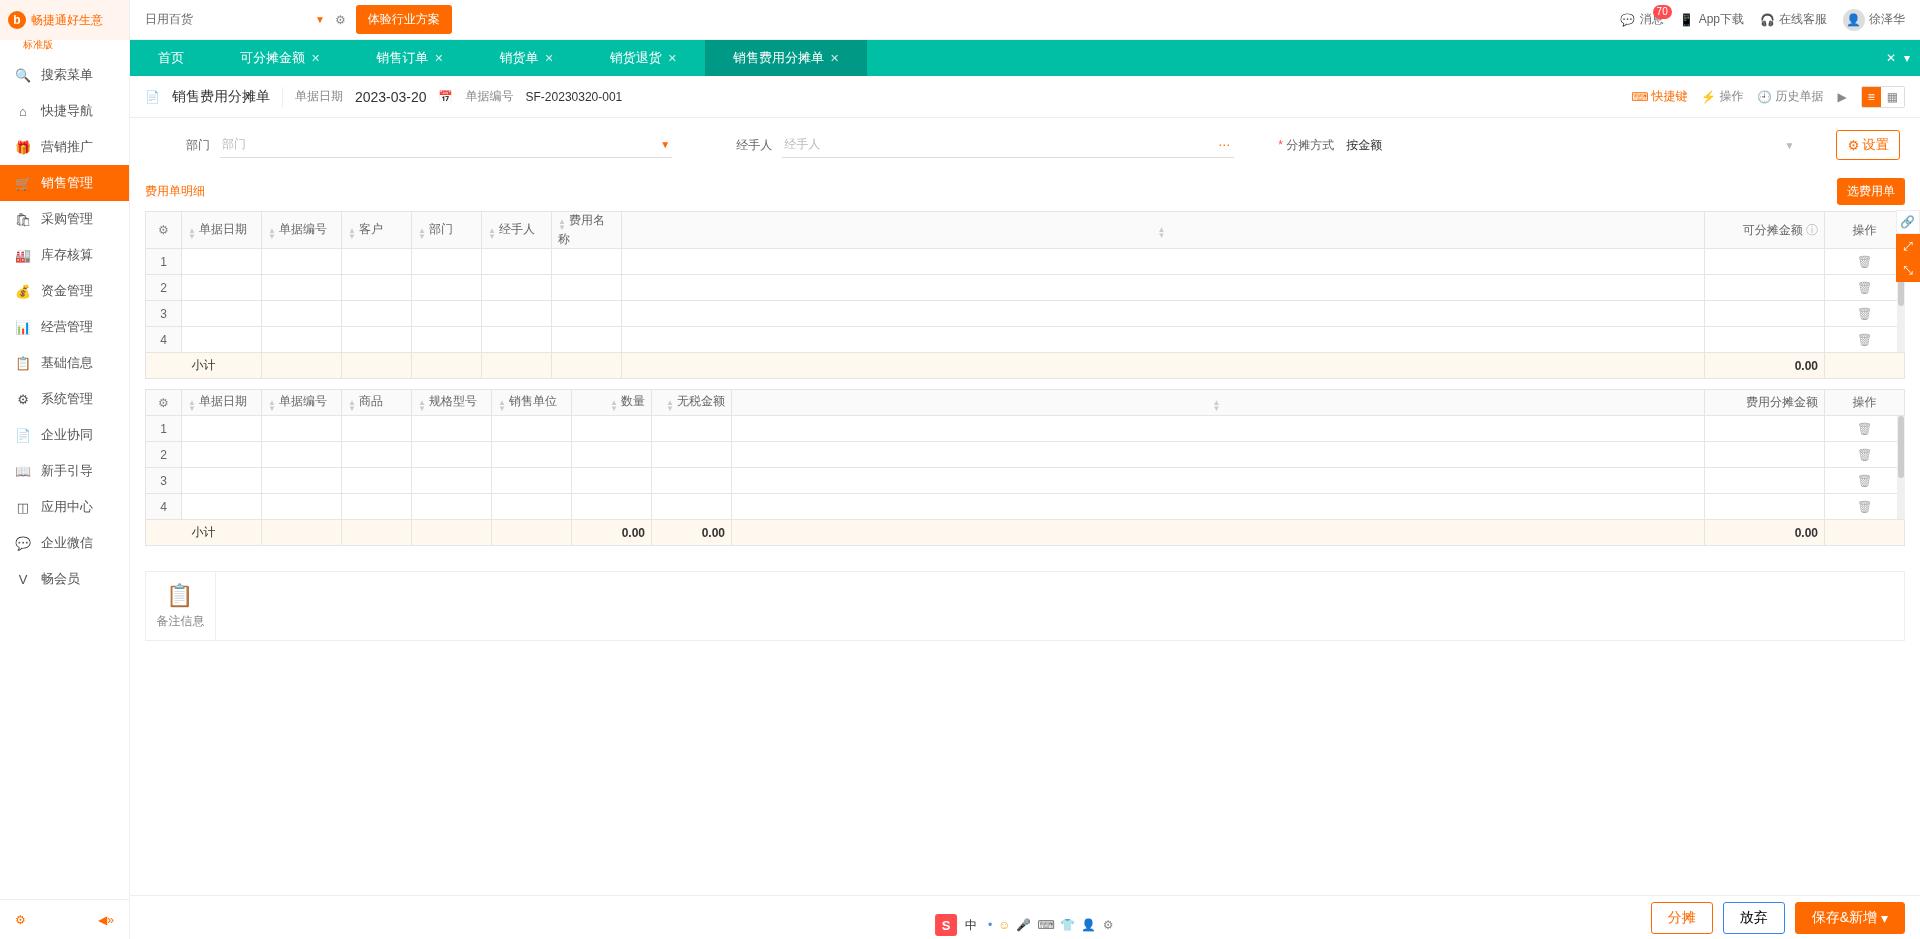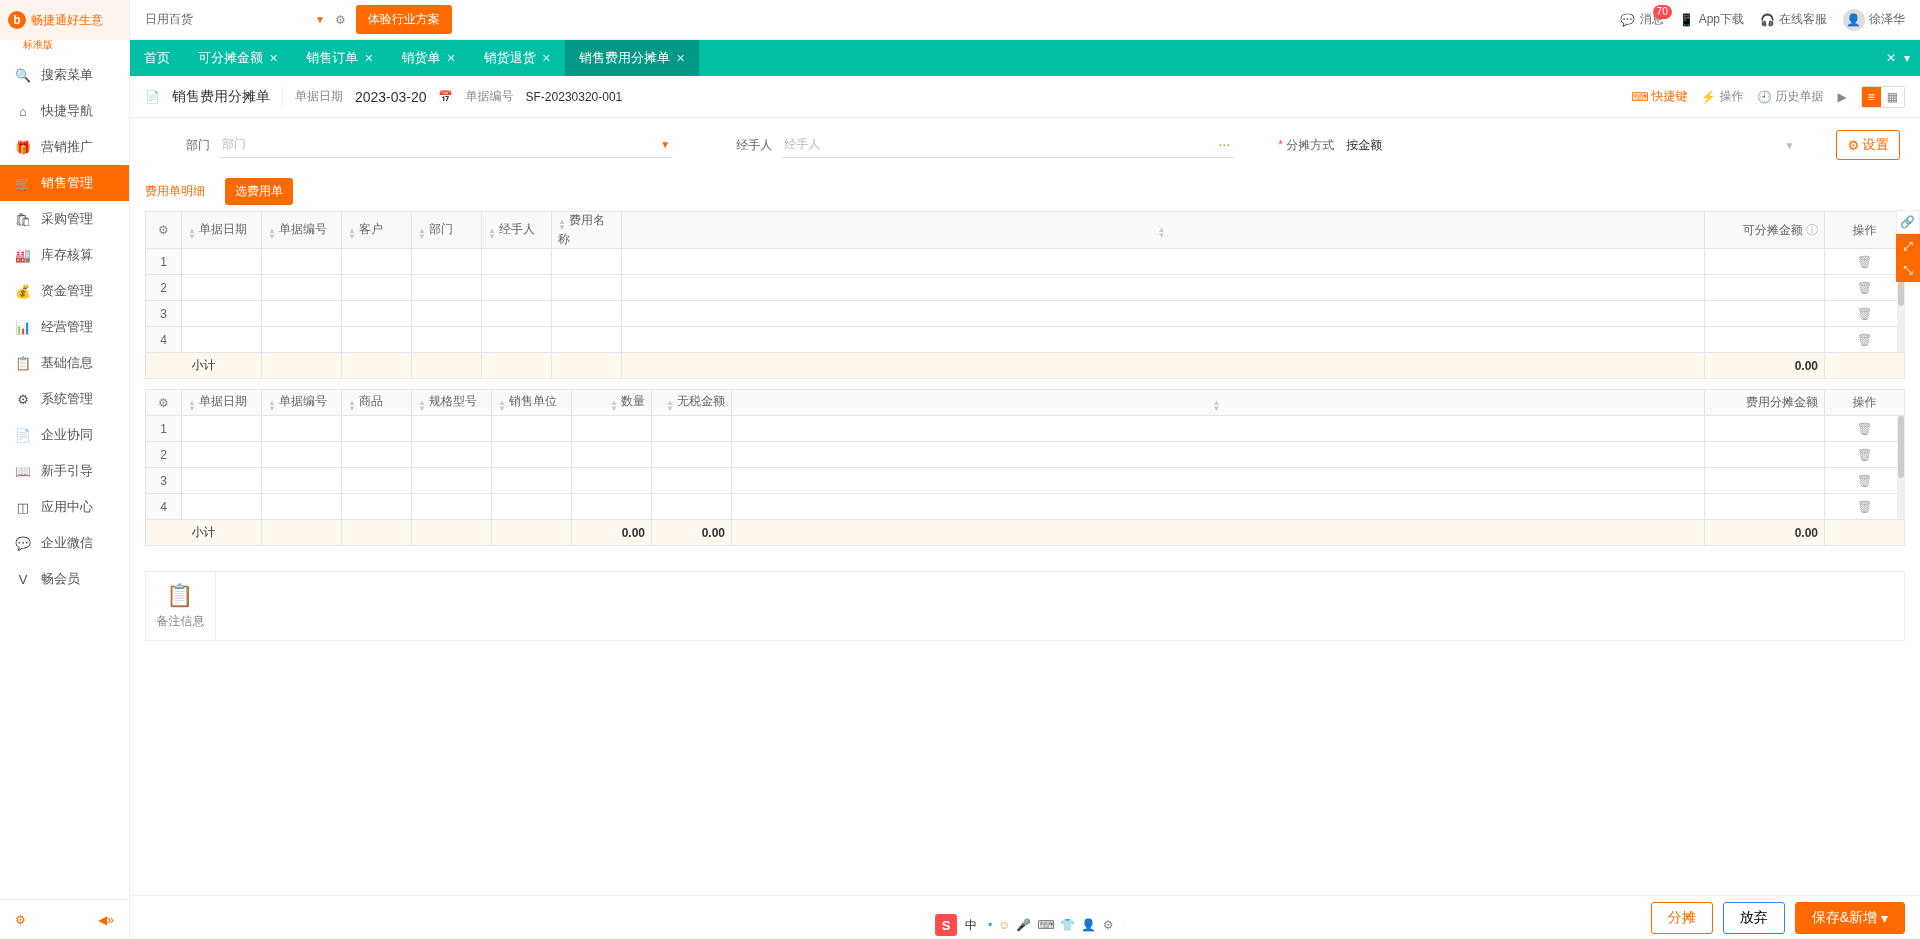--- a/index.html
+++ b/index.html
@@ -29,21 +29,21 @@
 .chev-down { color: #ff6a00; font-size: 10px; }
 .gear-ico { color: #888; cursor: pointer; }
 .try-btn { background: #ff6a00; color: #fff; border: none; padding: 6px 12px; border-radius: 3px; cursor: pointer; font-size: 12px; }
 .header-right { margin-left: auto; display: flex; align-items: center; gap: 16px; color: #666; }
 .header-right .hr-item { display: flex; align-items: center; gap: 4px; cursor: pointer; position: relative; }
 .badge { position: absolute; top: -6px; right: -8px; background: #ff4d4f; color: #fff; border-radius: 8px; font-size: 10px; padding: 0 4px; line-height: 14px; }
 .avatar { width: 22px; height: 22px; border-radius: 50%; background: #ddd; display:inline-flex; align-items:center; justify-content:center; color:#999; }
 
 
 .tabbar { height: 36px; background: #00bfa5; display: flex; align-items: stretch; color: #fff; position: relative; }
-.tab { padding: 0 14px; display: flex; align-items: center; gap: 6px; cursor: pointer; font-size: 13px; }
+.tab { padding: 0 28px; display: flex; align-items: center; gap: 6px; cursor: pointer; font-size: 13px; }
 .tab.active { background: #009985; }
 .tab .close { font-size: 11px; opacity: 0.8; }
 .tabbar-right { margin-left: auto; display: flex; align-items: center; padding: 0 10px; gap: 8px; }
 .tabbar-right .ico { cursor: pointer; }
 
 
 .toolbar { height: 42px; display: flex; align-items: center; padding: 0 15px; border-bottom: 1px solid #eee; gap: 12px; }
 .page-title-ico { color: #ff6a00; }
 .page-title { font-size: 14px; color: #333; }
 .divider-v { width: 1px; height: 20px; background: #eee; }
@@ -62,21 +62,21 @@
 .form-field { display: flex; align-items: center; flex: 1; }
 .form-field .flabel { color: #666; width: 60px; text-align: right; margin-right: 10px; }
 .form-field .req::before { content: "* "; color: #ff4d4f; }
 .form-field .finput { flex: 1; border-bottom: 1px solid #ddd; padding: 4px 2px; color: #999; display:flex; justify-content:space-between; align-items:center; }
 .form-field .finput .arrow { color: #ff6a00; font-size: 10px; }
 .form-field .finput .more { color: #ff6a00; letter-spacing: 2px; }
 .setting-btn { border: 1px solid #ff6a00; color: #ff6a00; background: #fff; padding: 5px 10px; border-radius: 3px; cursor: pointer; display:flex; align-items:center; gap:3px; }
 
 
 .section { padding: 0 15px 10px; }
-.section-title { color: #ff6a00; font-size: 12px; padding: 6px 0; display:flex; align-items:center; justify-content:flex-start;gap:20px; }
+.section-title { color: #ff6a00; font-size: 12px; padding: 6px 0; display:flex; align-items:center; justify-content:space-between; }
 .pick-btn { background: #ff6a00; color: #fff; border: none; padding: 5px 10px; border-radius: 3px; cursor: pointer; font-size: 12px; }
 
 
 .tbl { border: 1px solid #e5e5e5; width: 100%; border-collapse: collapse; position: relative; }
 .tbl th, .tbl td { border: 1px solid #e5e5e5; height: 26px; font-size: 12px; }
 .tbl th { background: #fafafa; color: #666; font-weight: normal; position: relative; padding: 0 6px; }
 .tbl th .sort { color: #ccc; font-size: 8px; line-height: 6px; display:inline-flex; flex-direction:column; margin-right:3px; }
 .tbl th.right { text-align: right; }
 .tbl th.left { text-align: left; }
 .tbl td { padding: 0 6px; }

